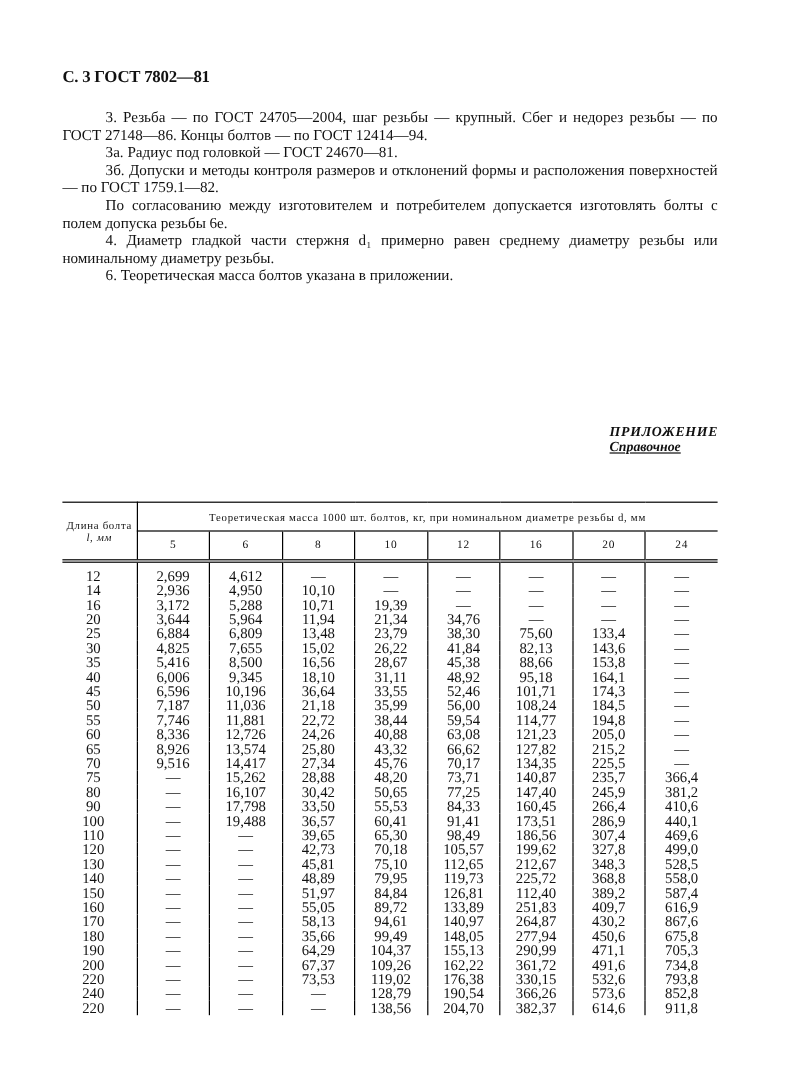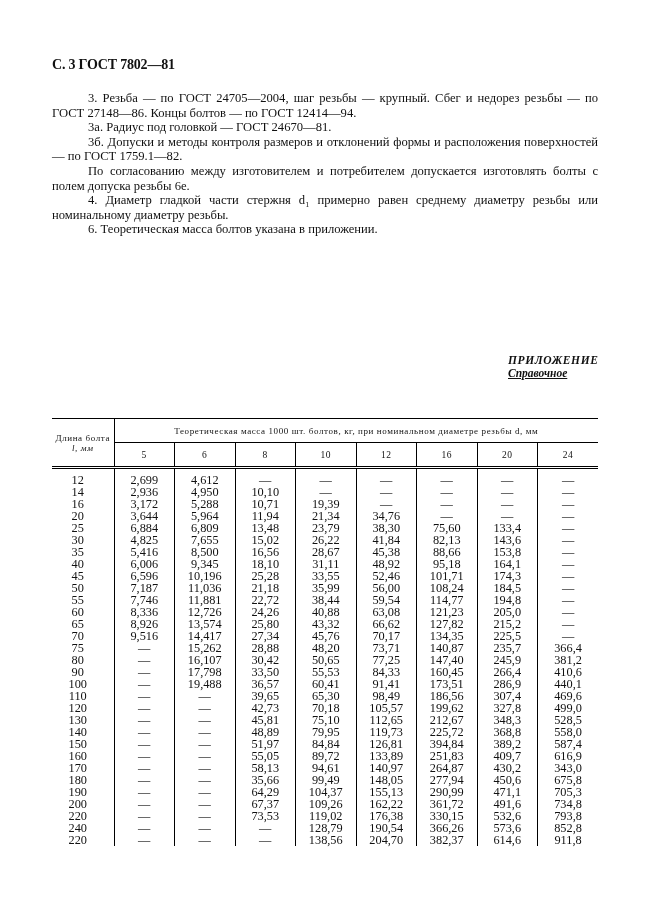--- a/index.html
+++ b/index.html
@@ -185,21 +185,21 @@
         <td>31,11</td>
         <td>48,92</td>
         <td>95,18</td>
         <td>164,1</td>
         <td>—</td>
       </tr>
       <tr>
         <td class="len">45</td>
         <td>6,596</td>
         <td>10,196</td>
-        <td>25,28</td>
+        <td>36,64</td>
         <td>33,55</td>
         <td>52,46</td>
         <td>101,71</td>
         <td>174,3</td>
         <td>—</td>
       </tr>
       <tr>
         <td class="len">50</td>
         <td>7,187</td>
         <td>11,036</td>
@@ -342,21 +342,21 @@
         <td>368,8</td>
         <td>558,0</td>
       </tr>
       <tr>
         <td class="len">150</td>
         <td>—</td>
         <td>—</td>
         <td>51,97</td>
         <td>84,84</td>
         <td>126,81</td>
-        <td>394,84</td>
+        <td>112,40</td>
         <td>389,2</td>
         <td>587,4</td>
       </tr>
       <tr>
         <td class="len">160</td>
         <td>—</td>
         <td>—</td>
         <td>55,05</td>
         <td>89,72</td>
         <td>133,89</td>
@@ -366,21 +366,21 @@
       </tr>
       <tr>
         <td class="len">170</td>
         <td>—</td>
         <td>—</td>
         <td>58,13</td>
         <td>94,61</td>
         <td>140,97</td>
         <td>264,87</td>
         <td>430,2</td>
-        <td>343,0</td>
+        <td>867,6</td>
       </tr>
       <tr>
         <td class="len">180</td>
         <td>—</td>
         <td>—</td>
         <td>35,66</td>
         <td>99,49</td>
         <td>148,05</td>
         <td>277,94</td>
         <td>450,6</td>

